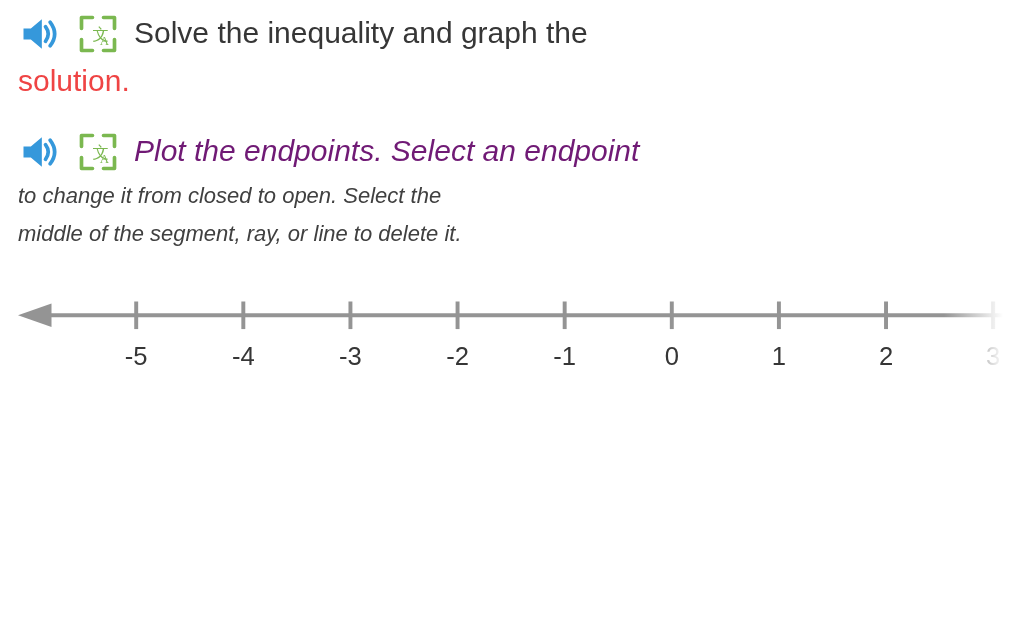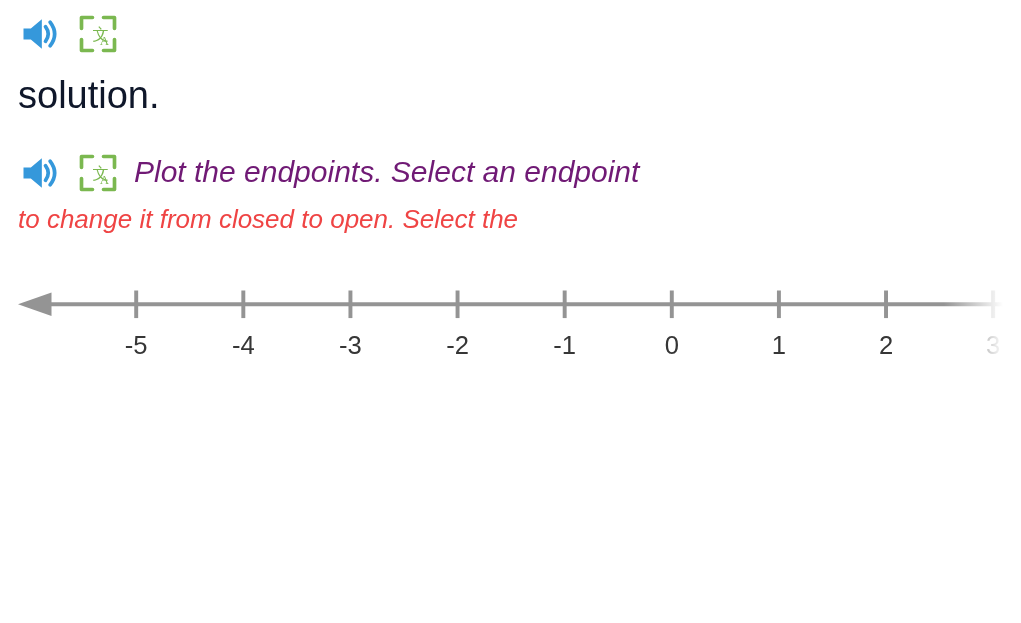--- a/index.html
+++ b/index.html
@@ -31,42 +31,42 @@
   }
   .question-text {
     font-size: 30px;
     line-height: 1.55;
     color: #363636;
   }
   .question-text.first {
     
   }
   .continuation {
-    font-size: 38px;
+    font-size: 30px;
     line-height: 1.55;
-    color: #0f172a;
-    margin-top: 10px;
+    color: #ef4444;
+    margin-top: 1px;
     margin-bottom: 24px;
   }
   .expr {
     font-size: 30px;
     color: #363636;
     margin: 14px 0 30px 38px;
   }
   .expr .var { font-style: italic; }
   .instr-text {
     font-size: 30px;
     line-height: 1.55;
     color: #701a75;
     font-style: italic;
   }
   .instr-cont {
-    font-size: 26px;
+    font-size: 22px;
     line-height: 1.55;
-    color: #ef4444;
+    color: #404040;
     font-style: italic;
     margin-top: 4px;
   }
   .numline-wrap {
     width: 100%;
     margin-top: 28px;
   }
   .tick-label {
     font-family: Verdana, Geneva, sans-serif;
     font-size: 26px;
@@ -99,20 +99,21 @@
         <path d="M35 11 Q45 24 35 37" stroke="#3598db" stroke-width="4" fill="none" stroke-linecap="round"></path>
       </svg>
     </span>
     <span class="icon-translate">
       <svg viewBox="0 0 48 48" width="44" height="44">
         <path d="M6 6 H18 M6 6 V18 M42 6 H30 M42 6 V18 M6 42 H18 M6 42 V30 M42 42 H30 M42 42 V30" stroke="#7bb850" stroke-width="4" fill="none" stroke-linecap="round"></path>
         <text x="18" y="30" font-size="18" font-family="Verdana" fill="#7bb850">文</text>
         <text x="26" y="36" font-size="14" font-family="Verdana" fill="#7bb850">A</text>
       </svg>
     </span>
+    <span class="question-text first">Solve the inequality and graph the</span>
   </div>
   <div class="continuation">solution.</div>
 
 
   <div class="row">
     <span class="icon-speaker">
       <svg viewBox="0 0 48 48" width="44" height="44">
         <path d="M6 18 H14 L26 8 V40 L14 30 H6 Z" fill="#3598db"></path>
         <path d="M30 16 Q36 24 30 32" stroke="#3598db" stroke-width="4" fill="none" stroke-linecap="round"></path>
         <path d="M35 11 Q45 24 35 37" stroke="#3598db" stroke-width="4" fill="none" stroke-linecap="round"></path>
@@ -121,20 +122,21 @@
     <span class="icon-translate">
       <svg viewBox="0 0 48 48" width="44" height="44">
         <path d="M6 6 H18 M6 6 V18 M42 6 H30 M42 6 V18 M6 42 H18 M6 42 V30 M42 42 H30 M42 42 V30" stroke="#7bb850" stroke-width="4" fill="none" stroke-linecap="round"></path>
         <text x="18" y="30" font-size="18" font-family="Verdana" fill="#7bb850">文</text>
         <text x="26" y="36" font-size="14" font-family="Verdana" fill="#7bb850">A</text>
       </svg>
     </span>
     <span class="instr-text">Plot the endpoints. Select an endpoint</span>
   </div>
   <div class="instr-cont">to change it from closed to open. Select the</div>
+  <div class="instr-cont">middle of the segment, ray, or line to delete it.</div>
 
   <div class="numline-wrap">
     <svg id="numline-svg" viewBox="0 0 1000 110" width="985" height="110">
 
       <line class="axis" x1="20" y1="36" x2="1000" y2="36"></line>
 
       <polygon class="arrowhead" points="0,36 34,24 34,48"></polygon>
 
       <defs>
         <linearGradient id="fadeGrad" x1="0" y1="0" x2="1" y2="0">

